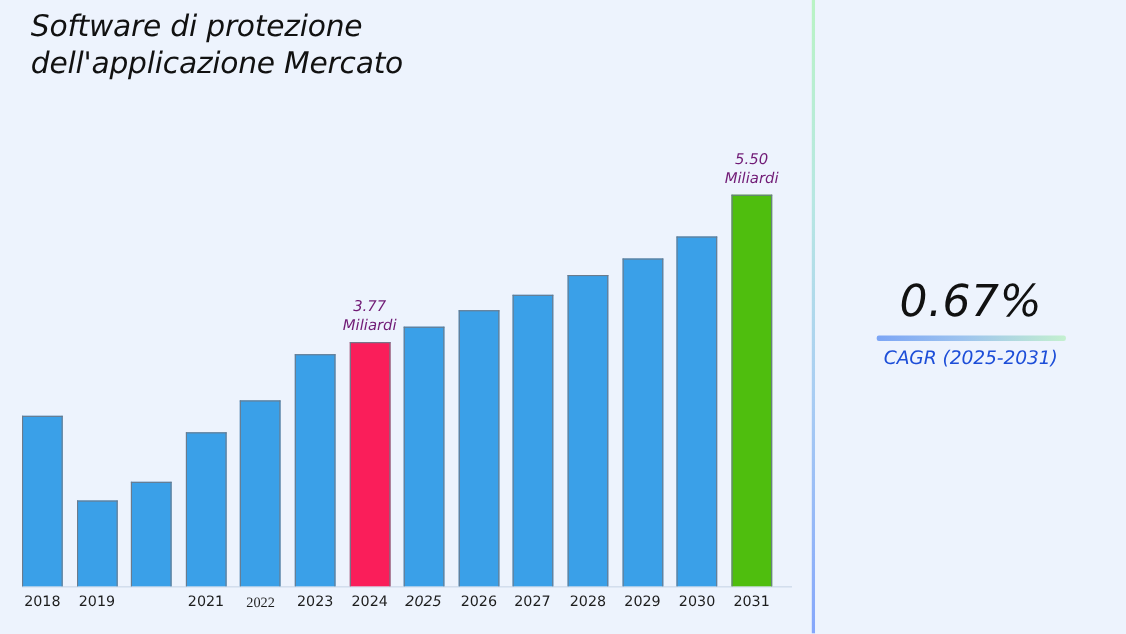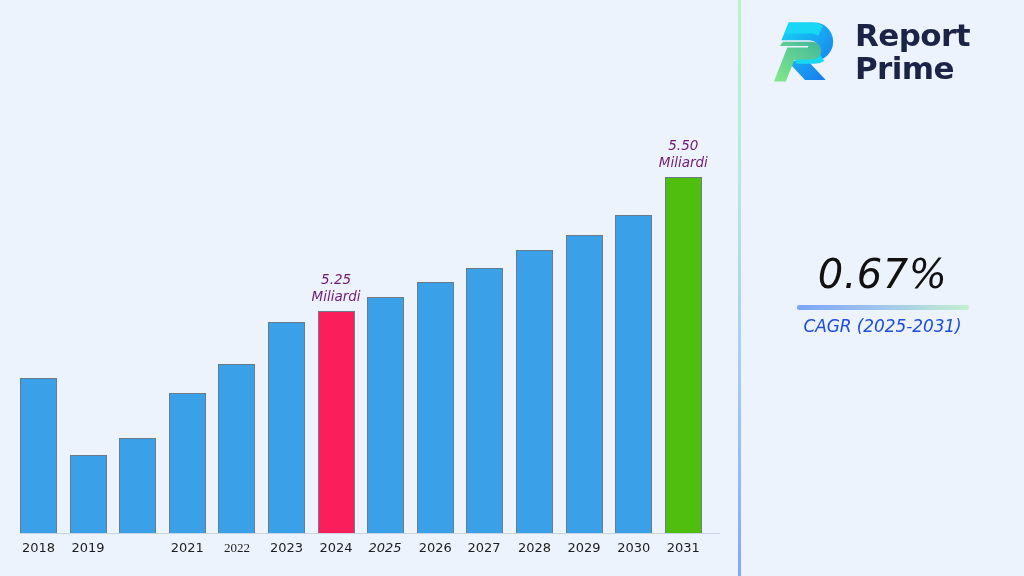--- a/index.html
+++ b/index.html
@@ -162,41 +162,42 @@
     letter-spacing: -0.1px;
   }
 </style>
 </head>
 <body>
 
 <div id="stage">
 
   <div id="left-panel">
 
+    <div id="chart-title">Software di protezione dell'applicazione Mercato</div>
 
     <div id="plot">
       <div id="axis-line"></div>
       <div id="bars-layer">
           <div class="bar" style="left: 20px; width: 37px; height: 155px; background: rgb(58, 160, 232); border-color: rgb(107, 123, 140);"></div>
           <div class="bar" style="left: 69.6px; width: 37px; height: 78px; background: rgb(58, 160, 232); border-color: rgb(107, 123, 140);"></div>
           <div class="bar" style="left: 119.2px; width: 37px; height: 95px; background: rgb(58, 160, 232); border-color: rgb(107, 123, 140);"></div>
           <div class="bar" style="left: 168.8px; width: 37px; height: 140px; background: rgb(58, 160, 232); border-color: rgb(107, 123, 140);"></div>
           <div class="bar" style="left: 218.4px; width: 37px; height: 169px; background: rgb(58, 160, 232); border-color: rgb(107, 123, 140);"></div>
           <div class="bar" style="left: 268px; width: 37px; height: 211px; background: rgb(58, 160, 232); border-color: rgb(107, 123, 140);"></div>
           <div class="bar" style="left: 317.6px; width: 37px; height: 222px; background: rgb(250, 30, 90); border-color: rgb(107, 123, 140);"></div>
           <div class="bar" style="left: 367.2px; width: 37px; height: 236px; background: rgb(58, 160, 232); border-color: rgb(107, 123, 140);"></div>
           <div class="bar" style="left: 416.8px; width: 37px; height: 251px; background: rgb(58, 160, 232); border-color: rgb(107, 123, 140);"></div>
           <div class="bar" style="left: 466.4px; width: 37px; height: 265px; background: rgb(58, 160, 232); border-color: rgb(107, 123, 140);"></div>
           <div class="bar" style="left: 516px; width: 37px; height: 283px; background: rgb(58, 160, 232); border-color: rgb(107, 123, 140);"></div>
           <div class="bar" style="left: 565.6px; width: 37px; height: 298px; background: rgb(58, 160, 232); border-color: rgb(107, 123, 140);"></div>
           <div class="bar" style="left: 615.2px; width: 37px; height: 318px; background: rgb(58, 160, 232); border-color: rgb(107, 123, 140);"></div>
           <div class="bar" style="left: 664.8px; width: 37px; height: 356px; background: rgb(79, 190, 14); border-color: rgb(107, 123, 140);"></div>
         </div>
       <div id="labels-layer">
-          <div class="bar-label" style="left: 286.1px; width: 100px; top: 271px;">5.25
+          <div class="bar-label" style="left: 286.1px; width: 100px; top: 271px;">3.77
 Miliardi</div>
           <div class="bar-label" style="left: 633.3px; width: 100px; top: 137px;">5.50
 Miliardi</div>
         </div>
       <div id="ticks-layer">
           <div class="tick-label" style="left: 8.5px; width: 60px;">2018</div>
           <div class="tick-label" style="left: 58.1px; width: 60px;">2019</div>
           <div class="tick-label" style="left: 107.7px; width: 60px; margin-top: 44px;">2020</div>
           <div class="tick-label" style="left: 157.3px; width: 60px;">2021</div>
           <div class="tick-label" style="left: 206.9px; width: 60px; font-family: Liberation Serif, serif;">2022</div>
@@ -211,42 +212,20 @@
           <div class="tick-label" style="left: 653.3px; width: 60px;">2031</div>
         </div>
     </div>
 
   </div>
 
   <div id="divider"></div>
 
   <div id="right-panel">
 
-    <div id="logo">
-      <svg id="logo-mark" viewBox="0 0 100 100">
-        <defs>
-          <linearGradient id="gBlue" x1="0" y1="0" x2="1" y2="1">
-            <stop offset="0%" stop-color="#17d7f5"></stop>
-            <stop offset="100%" stop-color="#1a73f0"></stop>
-          </linearGradient>
-          <linearGradient id="gGreen" x1="0" y1="1" x2="1" y2="0">
-            <stop offset="0%" stop-color="#84e88a"></stop>
-            <stop offset="100%" stop-color="#41b79b"></stop>
-          </linearGradient>
-        </defs>
-
-        <path d="M24 10 H58 A26 26 0 0 1 58 62 H50 L74 88 H46 L22 62 H52 A14 14 0 0 0 52 34 H14 Z" fill="url(#gBlue)"></path>
-        <path d="M24 10 H58 A26 26 0 0 1 70 15 L64 28 A18 18 0 0 0 55 25 H18 Z" fill="#17d7f5"></path>
-        <path d="M30 52 H58 A10 10 0 0 0 64 50 L72 62 A24 24 0 0 1 58 66 H34 Z" fill="#17d7f5"></path>
-
-        <path d="M16 36 H56 A12 12 0 0 1 56 60 H32 L20 90 H4 L22 44 H50 A3 3 0 0 0 50 42 H12 Z" fill="url(#gGreen)"></path>
-      </svg>
-      <div id="logo-text">Report
-Prime</div>
-    </div>
 
     <div id="cagr-block">
       <div id="cagr-value">0.67%</div>
       <div id="cagr-rule"></div>
       <div id="cagr-caption">CAGR (2025-2031)</div>
     </div>
 
   </div>
 </div>
 

